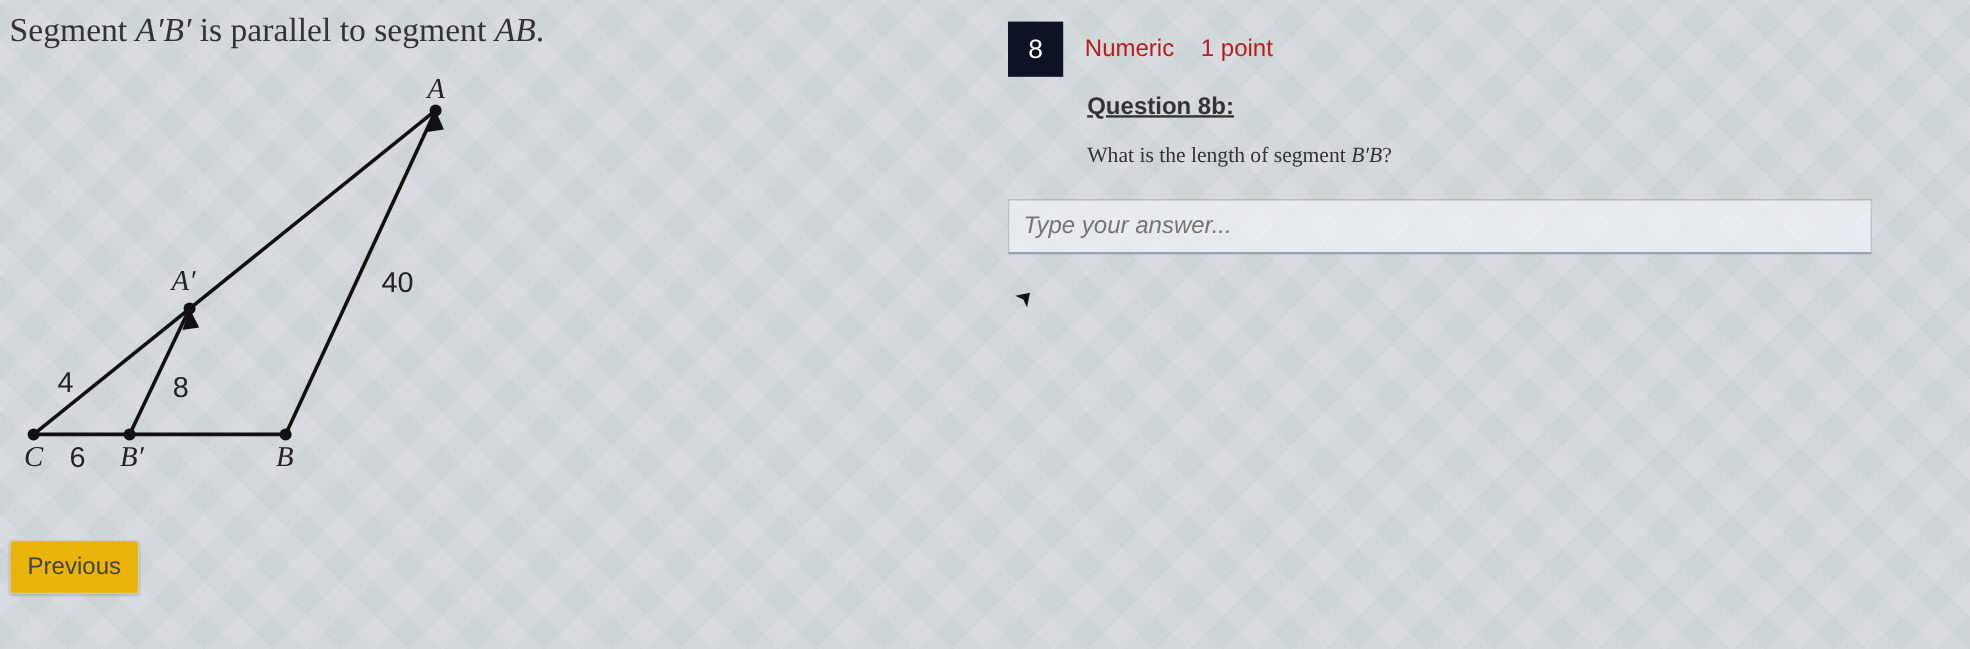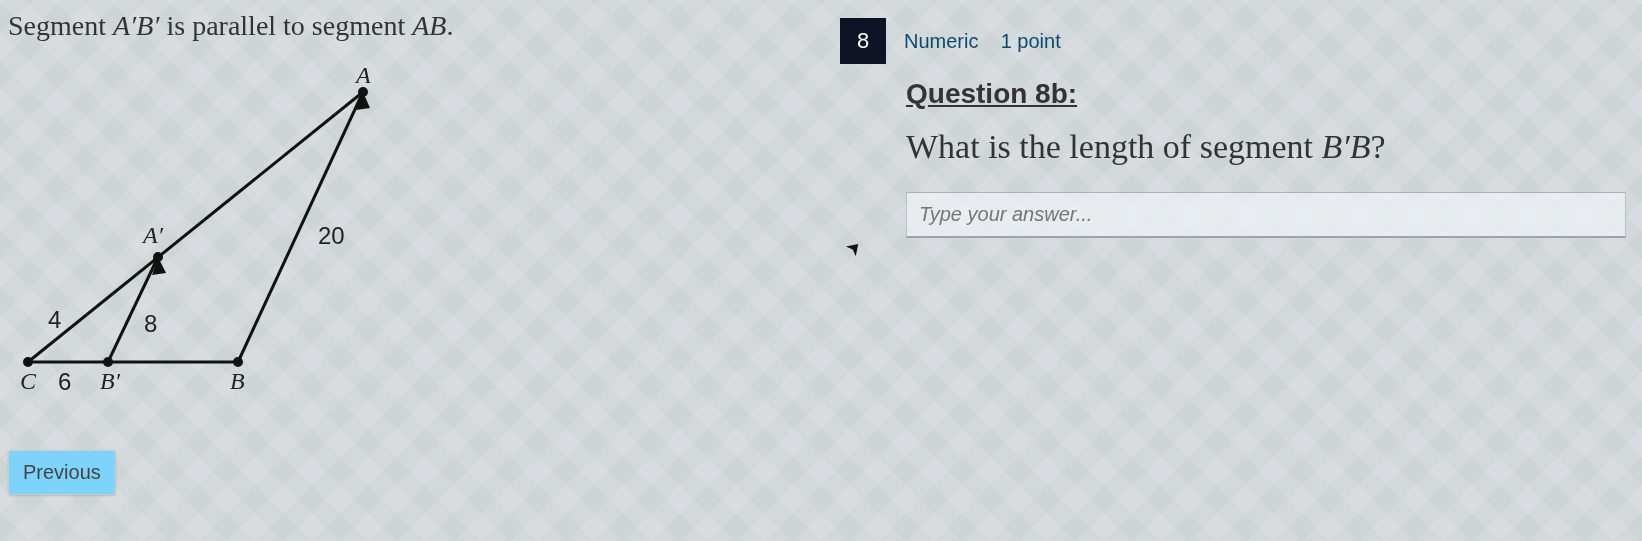--- a/index.html
+++ b/index.html
@@ -47,21 +47,21 @@
     .diagram-num {
       position: absolute;
       font-family: Arial, sans-serif;
       font-size: 24px;
       color: #222;
     }
     .prev-btn {
       position: absolute;
       left: 8px;
       top: 450px;
-      background: #7dd3fc;
+      background: #eab308;
       border: 1px solid #ccc;
       border-radius: 3px;
       padding: 10px 14px;
       font-size: 20px;
       color: #444;
       cursor: pointer;
       box-shadow: 0 1px 2px rgba(0,0,0,0.15);
     }
     .right-panel {
       position: absolute;
@@ -79,41 +79,40 @@
       width: 46px;
       height: 46px;
       background: #0d1224;
       color: #fff;
       display: flex;
       align-items: center;
       justify-content: center;
       font-size: 22px;
     }
     .q-meta {
-      color: #0c4a6e;
+      color: #b91c1c;
       font-size: 20px;
       text-align: right;
     }
     .q-title {
-      font-size: 28px;
+      font-size: 20px;
       font-weight: bold;
       color: #333;
       text-decoration: underline;
       margin-left: 66px;
       margin-bottom: 18px;
     }
     .q-text {
-      font-size: 34px;
+      font-size: 18px;
       color: #333;
       margin-left: 66px;
       margin-bottom: 26px;
       font-family: "Times New Roman", serif;
     }
     .answer-box {
-      margin-left: 66px;
       width: 720px;
     }
     .answer-input {
       width: 100%;
       height: 46px;
       font-size: 20px;
       font-style: italic;
       color: #7a8a9a;
       border: 1px solid #b8c0c8;
       border-top: 1px solid #a8b0b8;
@@ -153,21 +152,21 @@
       <circle cx="150" cy="195" r="5" fill="#111"></circle>
       <circle cx="355" cy="30" r="5" fill="#111"></circle>
       <polygon points="355,30 348,48 362,46" fill="#111"></polygon>
       <polygon points="150,195 144,213 158,211" fill="#111"></polygon>
     </svg>
     <span class="diagram-label" style="left:348px; top:0px;">A</span>
     <span class="diagram-label" style="left:135px; top:160px;">A′</span>
     <span class="diagram-label" style="left:12px; top:306px;">C</span>
     <span class="diagram-label" style="left:92px; top:306px;">B′</span>
     <span class="diagram-label" style="left:222px; top:306px;">B</span>
-    <span class="diagram-num" style="left:310px; top:160px;">20</span>
+    <span class="diagram-num" style="left:310px; top:160px;">40</span>
     <span class="diagram-num" style="left:40px; top:244px;">4</span>
     <span class="diagram-num" style="left:136px; top:248px;">8</span>
     <span class="diagram-num" style="left:50px; top:306px;">6</span>
   </div>
 </div>
 
 <button class="prev-btn">Previous</button>
 
 <div class="right-panel">
   <div class="q-header">

